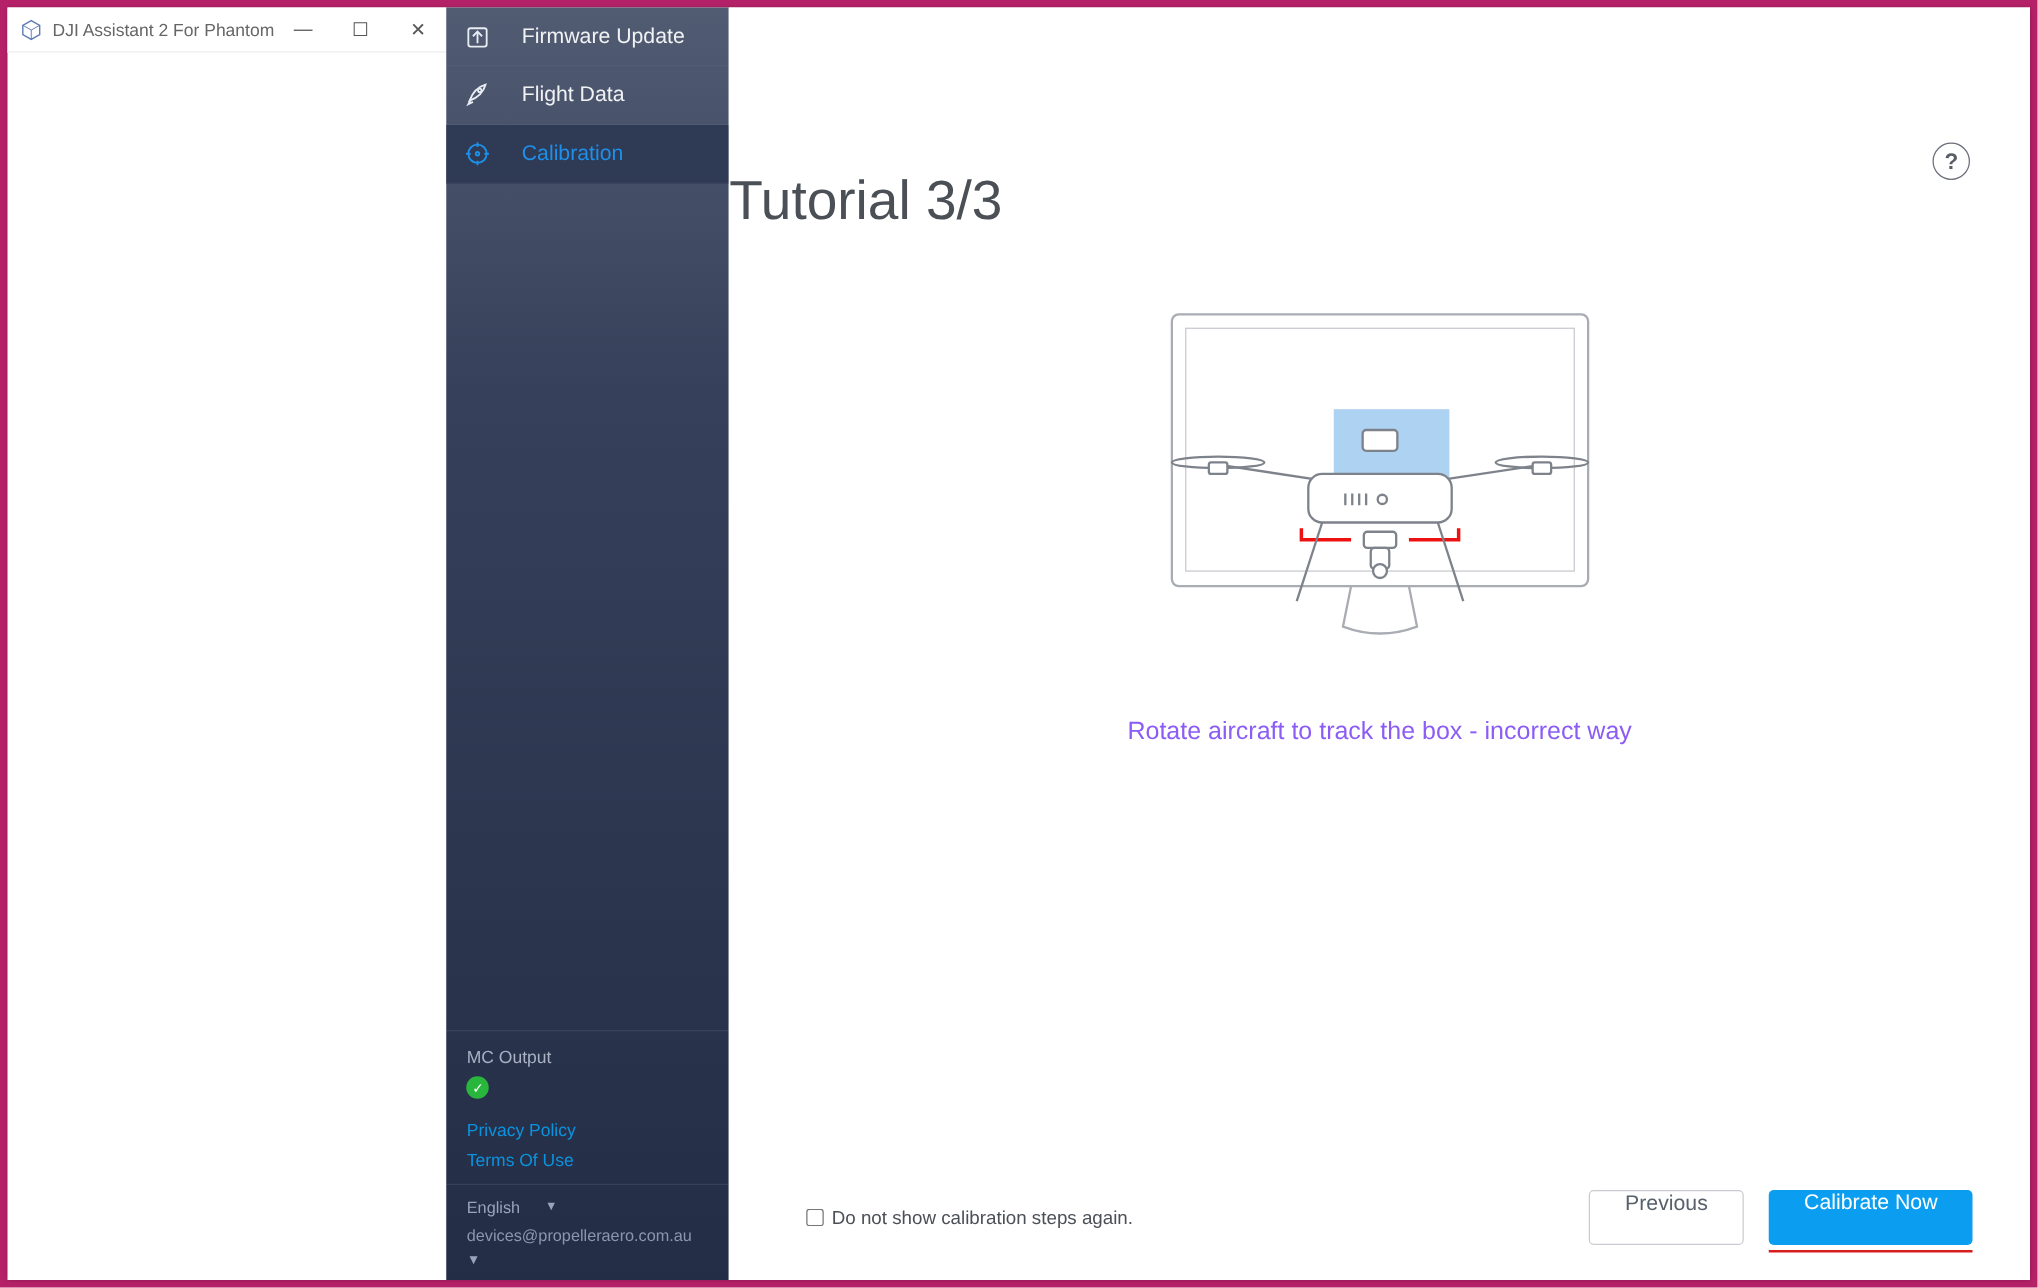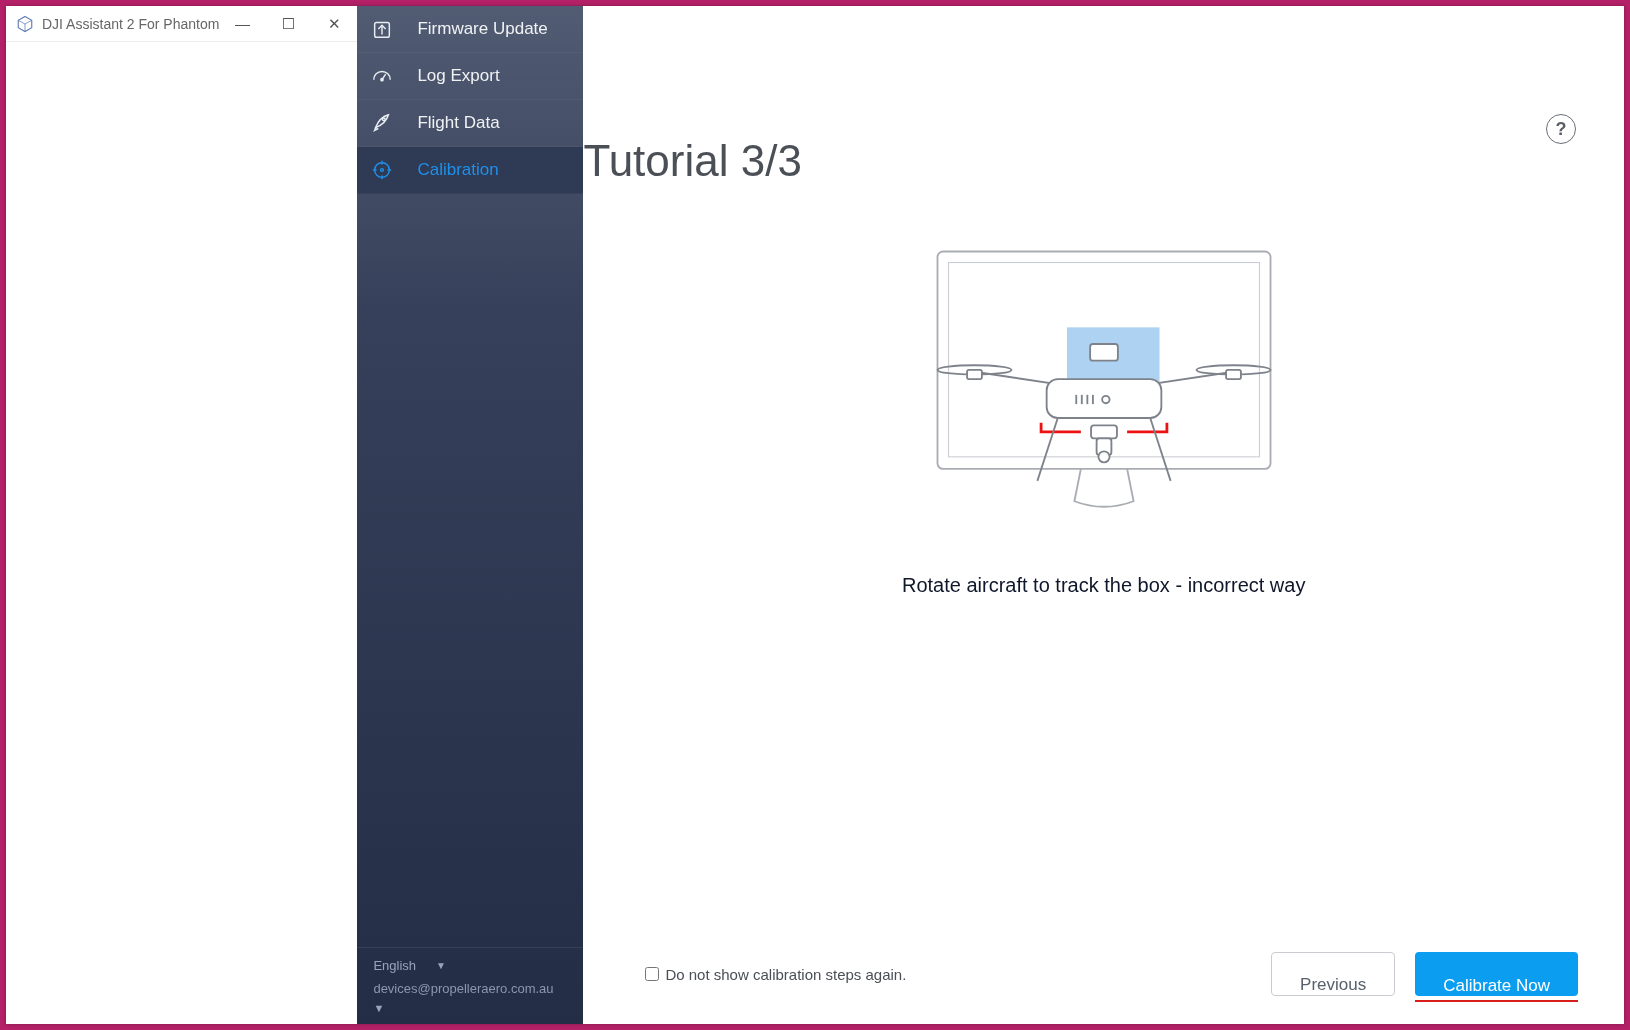--- a/index.html
+++ b/index.html
@@ -102,31 +102,31 @@
 .tutorial-title {
   margin-top: 130px; text-align: left; font-size: 44px; color: #4b4f56; font-weight: 500;
 }
 .diagram-wrap {
   margin-top: 54px; display: flex; justify-content: center;
 }
 .diagram {
   width: 370px; height: 282px; position: relative;
 }
 .instruction {
-  margin-top: 52px; text-align: center; font-size: 20px; color: #0f172a;
+  margin-top: 52px; text-align: center; font-size: 20px; color: #8b5cf6;
 }
 .bottom-bar {
   position: absolute; left: 10px; right: 0; bottom: 28px;
   display: flex; align-items: center; padding: 0 46px 0 52px;
 }
 .no-show { display: flex; align-items: center; gap: 6px; font-size: 15px; color: #4b4f56; cursor: pointer; }
 .no-show input { width: 14px; height: 14px; }
 .spacer { flex: 1; }
 .btn {
-  height: 44px; padding: 0 28px; border-radius: 4px; font-size: 17px; cursor: pointer; display: inline-flex; align-items: flex-end; justify-content: center; margin-left: 20px;
+  height: 44px; padding: 0 28px; border-radius: 4px; font-size: 17px; cursor: pointer; display: inline-flex; align-items: flex-start; justify-content: center; margin-left: 20px;
 }
 .btn-outline { border: 1px solid #c9ccd1; background: #fff; color: #57606b; }
 .btn-primary { background: #0b9ef0; color: #fff; border: none; position: relative; }
 .underline-mark {
   position: absolute; height: 2px; background: #d81d1d;
   left: 0; right: 0; bottom: -6px;
 }
 svg { display:block; }
 </style>
 </head>
@@ -161,30 +161,20 @@
                 <rect x="4" y="5" width="16" height="16" rx="2"></rect>
                 <polyline points="8,12 12,8 16,12"></polyline>
                 <line x1="12" y1="8" x2="12" y2="18"></line>
               </svg>
           </span>
           <span>Firmware Update</span>
         </div>
         <div class="nav-item">
           <span class="nav-icon">
             <svg viewBox="0 0 24 24" width="22" height="22" fill="none" stroke-width="1.6">
-                <path d="M3 16a9 9 0 0 1 18 0"></path>
-                <line x1="12" y1="16" x2="16" y2="10"></line>
-                <circle cx="12" cy="16" r="1.2" fill="currentColor"></circle>
-              </svg>
-          </span>
-          <span>Log Export</span>
-        </div>
-        <div class="nav-item">
-          <span class="nav-icon">
-            <svg viewBox="0 0 24 24" width="22" height="22" fill="none" stroke-width="1.6">
                 <path d="M5 17c3-8 7-12 14-14-2 7-6 11-14 14z"></path>
                 <circle cx="14" cy="8" r="1.5"></circle>
                 <path d="M6 16l-2 4 4-2"></path>
               </svg>
           </span>
           <span>Flight Data</span>
         </div>
         <div class="nav-item active">
           <span class="nav-icon">
             <svg viewBox="0 0 24 24" width="22" height="22" fill="none" stroke-width="1.6">
@@ -193,20 +183,30 @@
                 <line x1="12" y1="18" x2="12" y2="22"></line>
                 <line x1="2" y1="12" x2="6" y2="12"></line>
                 <line x1="18" y1="12" x2="22" y2="12"></line>
                 <circle cx="12" cy="12" r="1.5"></circle>
               </svg>
           </span>
           <span>Calibration</span>
         </div>
       </div>
 
+      <div class="side-footer">
+        <div class="mc-label">MC Output</div>
+        <div class="status-dot">
+            <span>✓</span>
+          </div>
+        <div class="footer-links">
+          <a>Privacy Policy</a>
+          <a>Terms Of Use</a>
+        </div>
+      </div>
       <div class="footer-bottom">
         <div class="lang-select">
           <span>English</span>
           <span class="caret">▼</span>
         </div>
         <div class="email-row">devices@propelleraero.com.au</div>
         <div class="footer-chevron">▼</div>
       </div>
     </div>
 

